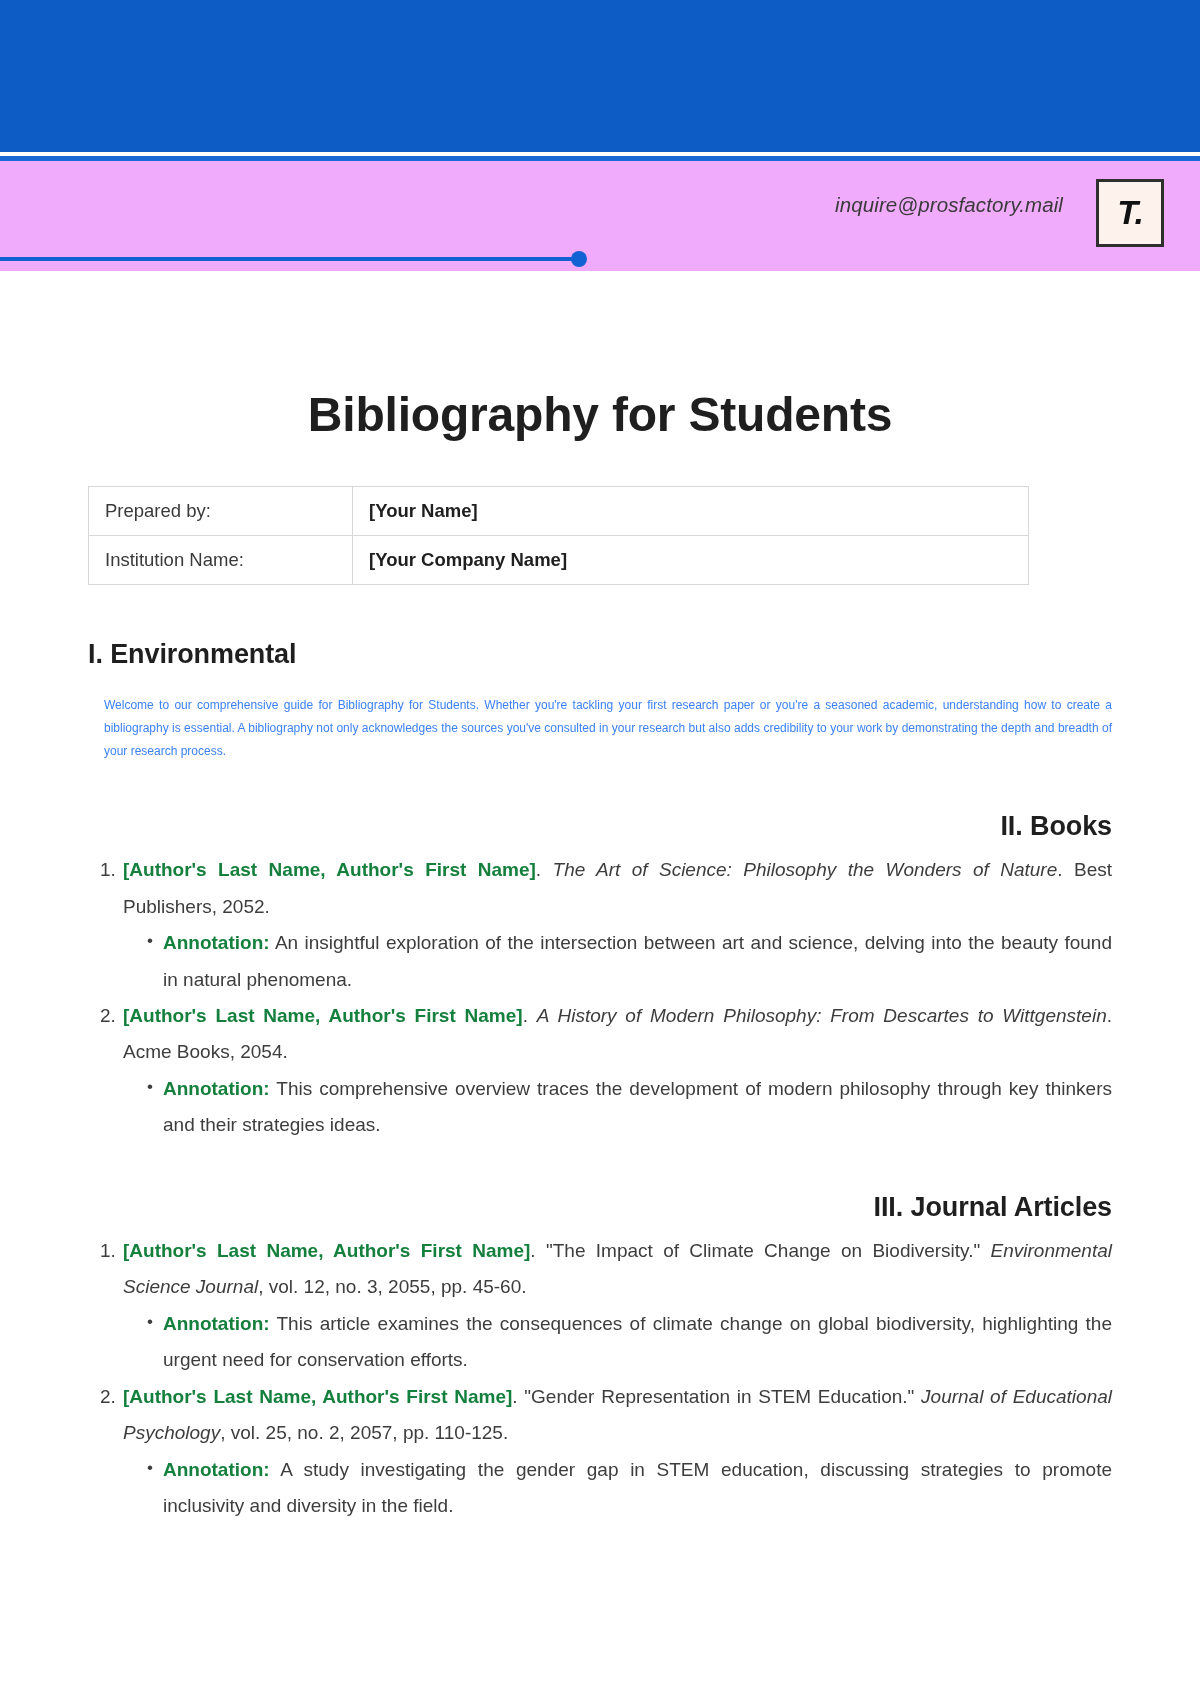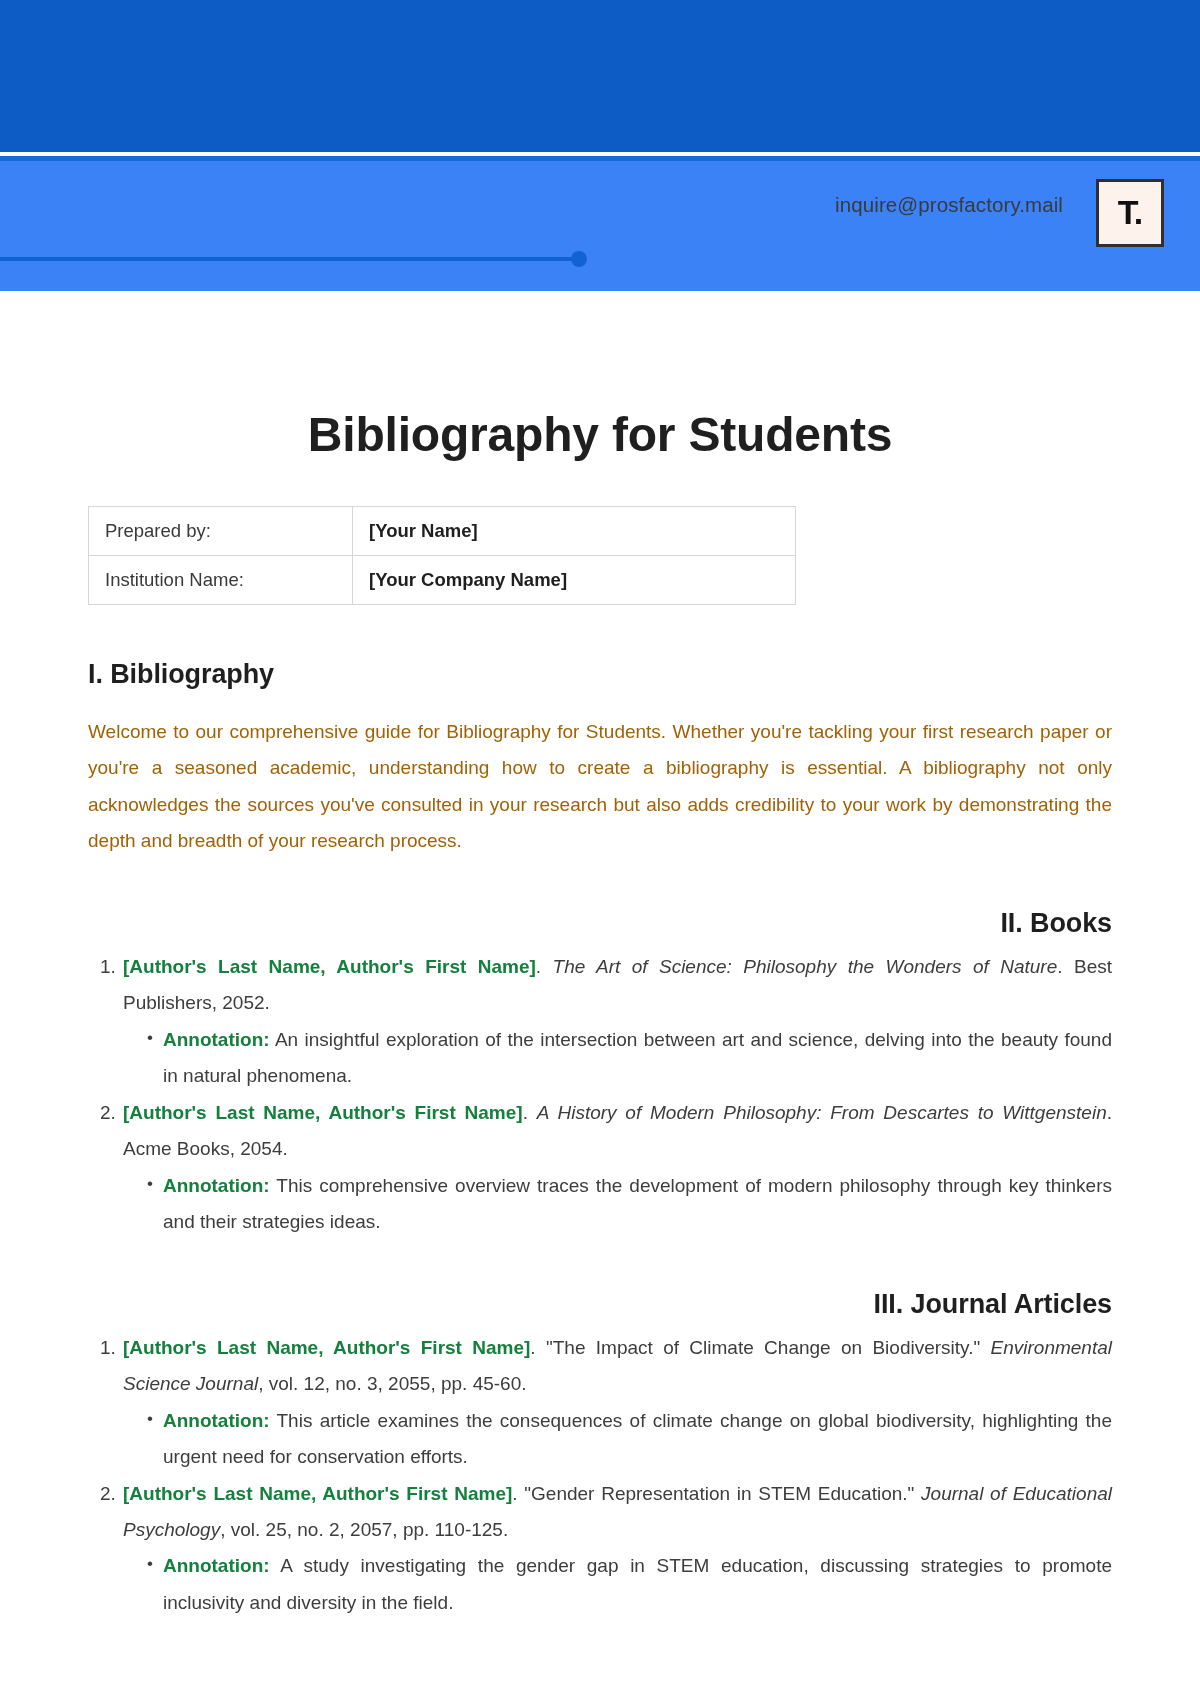--- a/index.html
+++ b/index.html
@@ -28,22 +28,23 @@
     background: #ffffff;
   }
   .header-rule {
     width: 100%;
     height: 5px;
     background: #1769d6;
   }
   .header-cream {
     position: relative;
     width: 100%;
-    height: 130px;
-    background: #3b82f6;
+    height: 110px;
+    background: #f0abfc;
+    font-style: italic;
   }
   .accent-line {
     position: absolute;
     left: 0;
     top: 96px;
     width: 579px;
     height: 4px;
     background: #1262d4;
   }
   .accent-dot {
@@ -100,21 +101,21 @@
     text-align: center;
     font-size: 48px;
     font-weight: bold;
     color: #1f1f1f;
     margin: 116px 0 0 0;
     letter-spacing: -0.2px;
   }
 
   
   .info-table {
-    width: 708px;
+    width: 941px;
     border-collapse: collapse;
     margin: 44px 0 0 0;
     table-layout: fixed;
   }
   .info-table td {
     border: 1px solid #d7d7d7;
     padding: 13px 16px;
     font-size: 18.5px;
     vertical-align: middle;
     height: 22px;
@@ -134,25 +135,25 @@
   .section-heading {
     font-size: 27px;
     font-weight: bold;
     color: #1f1f1f;
     margin: 54px 0 0 0;
     letter-spacing: -0.1px;
   }
   .section-heading.tight { margin-top: 48px; text-align: right; }
 
   .body-text {
-    font-size: 19px;
+    font-size: 12px;
     line-height: 1.92;
-    color: #a16207;
+    color: #3b82f6;
     text-align: justify;
-    margin: 24px 0 0 0;
+    margin: 24px 0 0 16px;
   }
 
   
   ol.bib-list {
     margin: 10px 0 0 0;
     padding-left: 33px;
     list-style-position: outside;
   }
   ol.bib-list > li {
     font-size: 19px;
@@ -222,21 +223,21 @@
         <td class="label">Prepared by:</td>
         <td class="value">[Your Name]</td>
       </tr>
       <tr>
         <td class="label">Institution Name:</td>
         <td class="value">[Your Company Name]</td>
       </tr>
     </tbody>
   </table>
 
-  <h2 class="section-heading">I. Bibliography</h2>
+  <h2 class="section-heading">I. Environmental</h2>
   <p class="body-text">Welcome to our comprehensive guide for Bibliography for Students. Whether you're tackling your first research paper or you're a seasoned academic, understanding how to create a bibliography is essential. A bibliography not only acknowledges the sources you've consulted in your research but also adds credibility to your work by demonstrating the depth and breadth of your research process.</p>
 
   <h2 class="section-heading tight">II. Books</h2>
   <ol class="bib-list">
     <li>
       <span class="bold">[Author's Last Name, Author's First Name]</span><span>. </span><span class="ital">The Art of Science: Philosophy the Wonders of Nature</span><span>. Best Publishers, 2052.</span>
       <ul class="annot-list">
         <li><span class="bold">Annotation:</span><span> An insightful exploration of the intersection between art and science, delving into the beauty found in natural phenomena.</span></li>
       </ul>
     </li>

